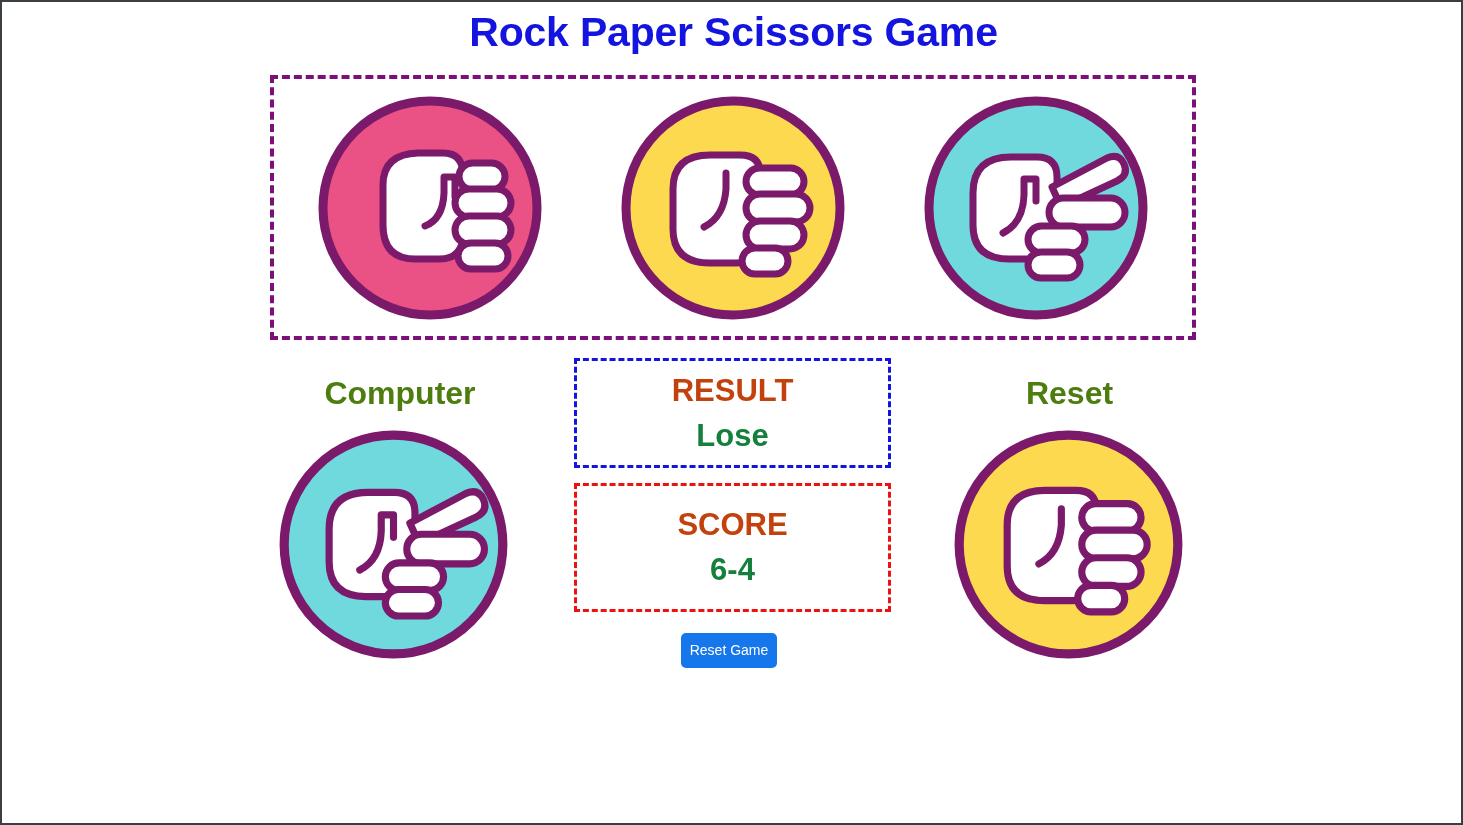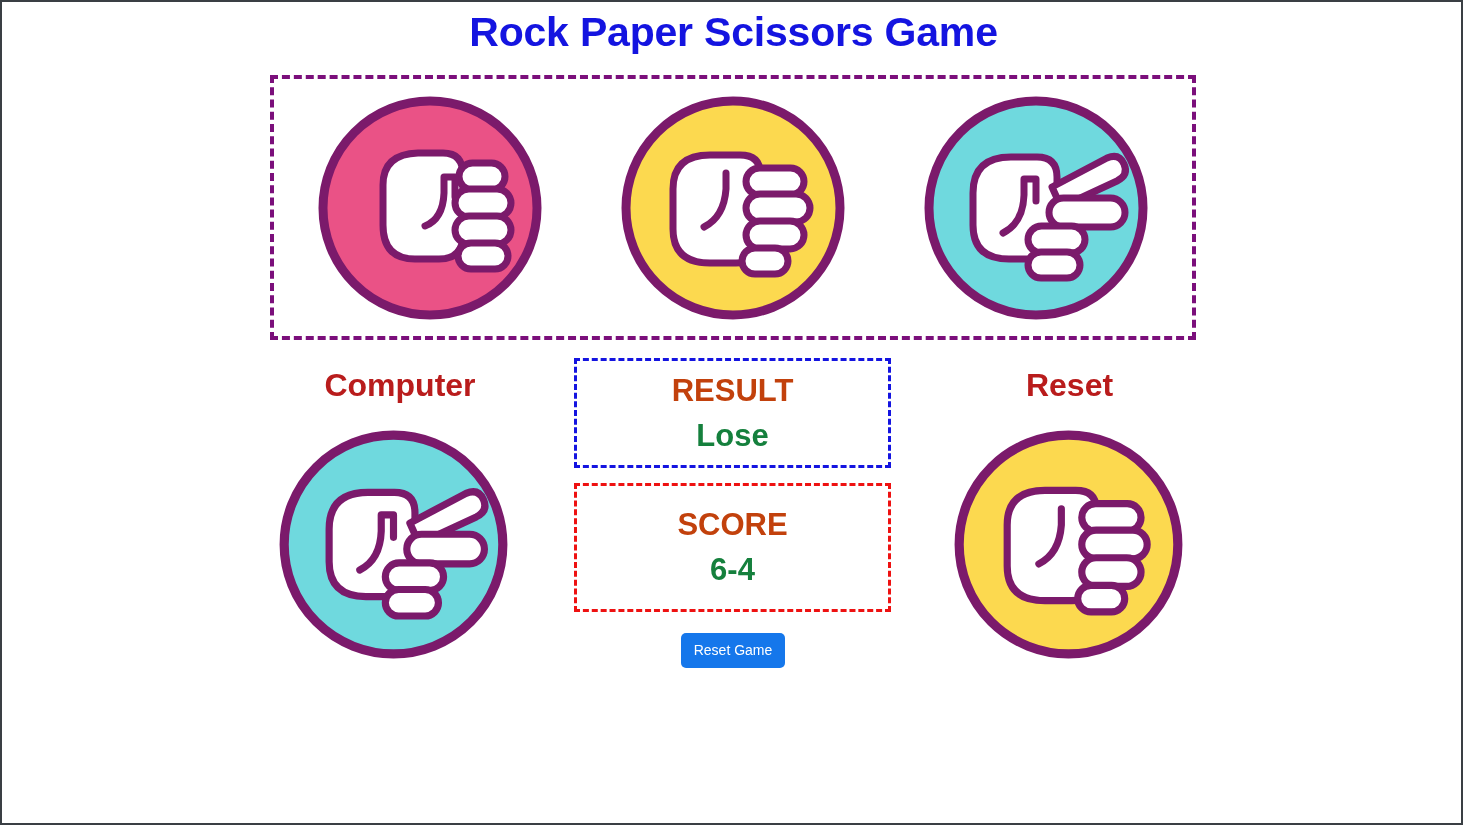--- a/index.html
+++ b/index.html
@@ -104,41 +104,41 @@
     font-weight: bold;
     color: #15803d;
     line-height: 34px;
   }
 
   
   .reset-btn {
     position: absolute;
     left: 679px;
     top: 631px;
-    width: 104px;
+    width: 96px;
     height: 35px;
     background: #1577eb;
     color: #ffffff;
     border: none;
     border-radius: 5px;
     font-family: "Liberation Sans", sans-serif;
     font-size: 14px;
     line-height: 35px;
     padding: 0;
     cursor: pointer;
     text-align: center;
   }
 
   
   .side-label {
     position: absolute;
-    top: 362px;
+    top: 370px;
     font-size: 32px;
     font-weight: bold;
-    color: #b91c1c;
+    color: #4d7c0f;
     text-align: center;
     line-height: 42px;
     white-space: nowrap;
   }
   .label-computer { left: 253px; width: 290px; }
   .label-user     { left: 945px; width: 245px; }
 
   .played-hand {
     position: absolute;
     top: 425px;

